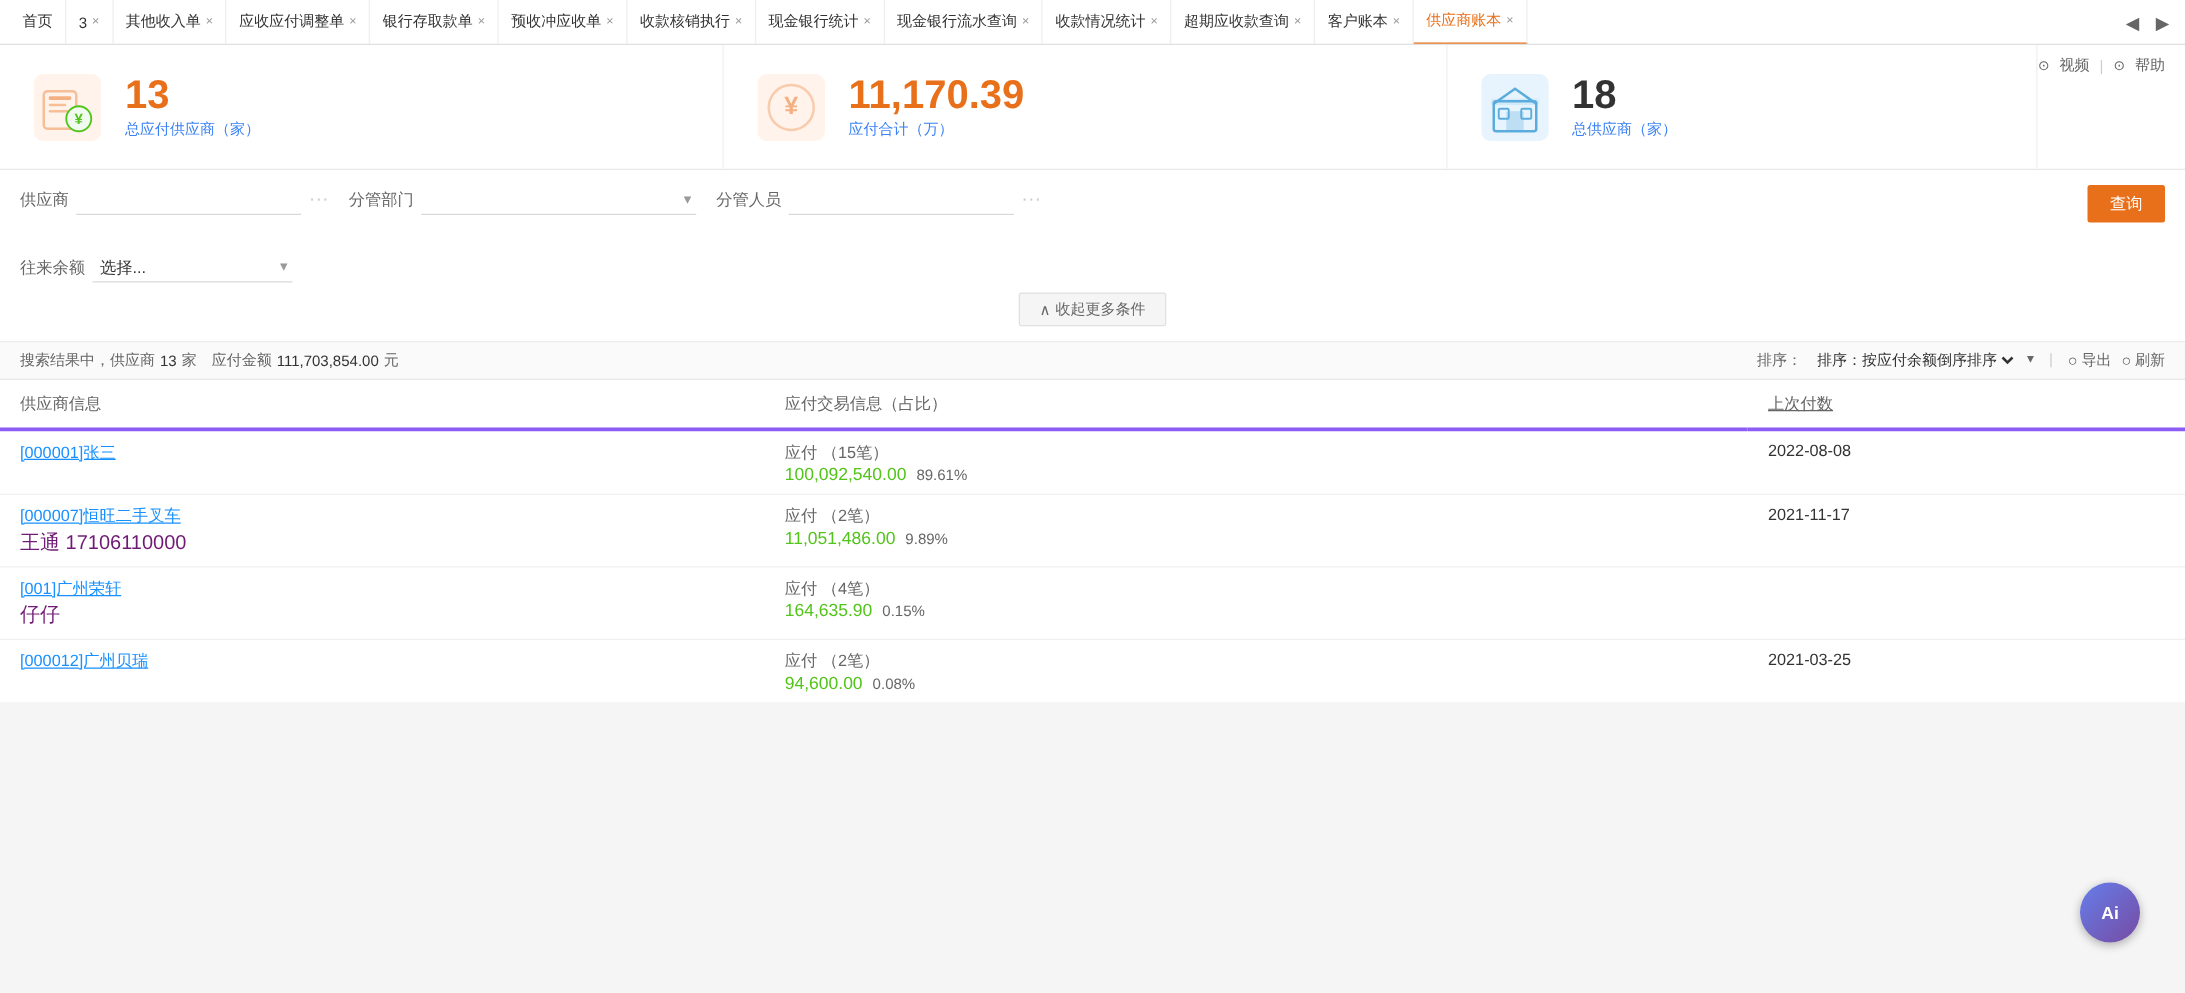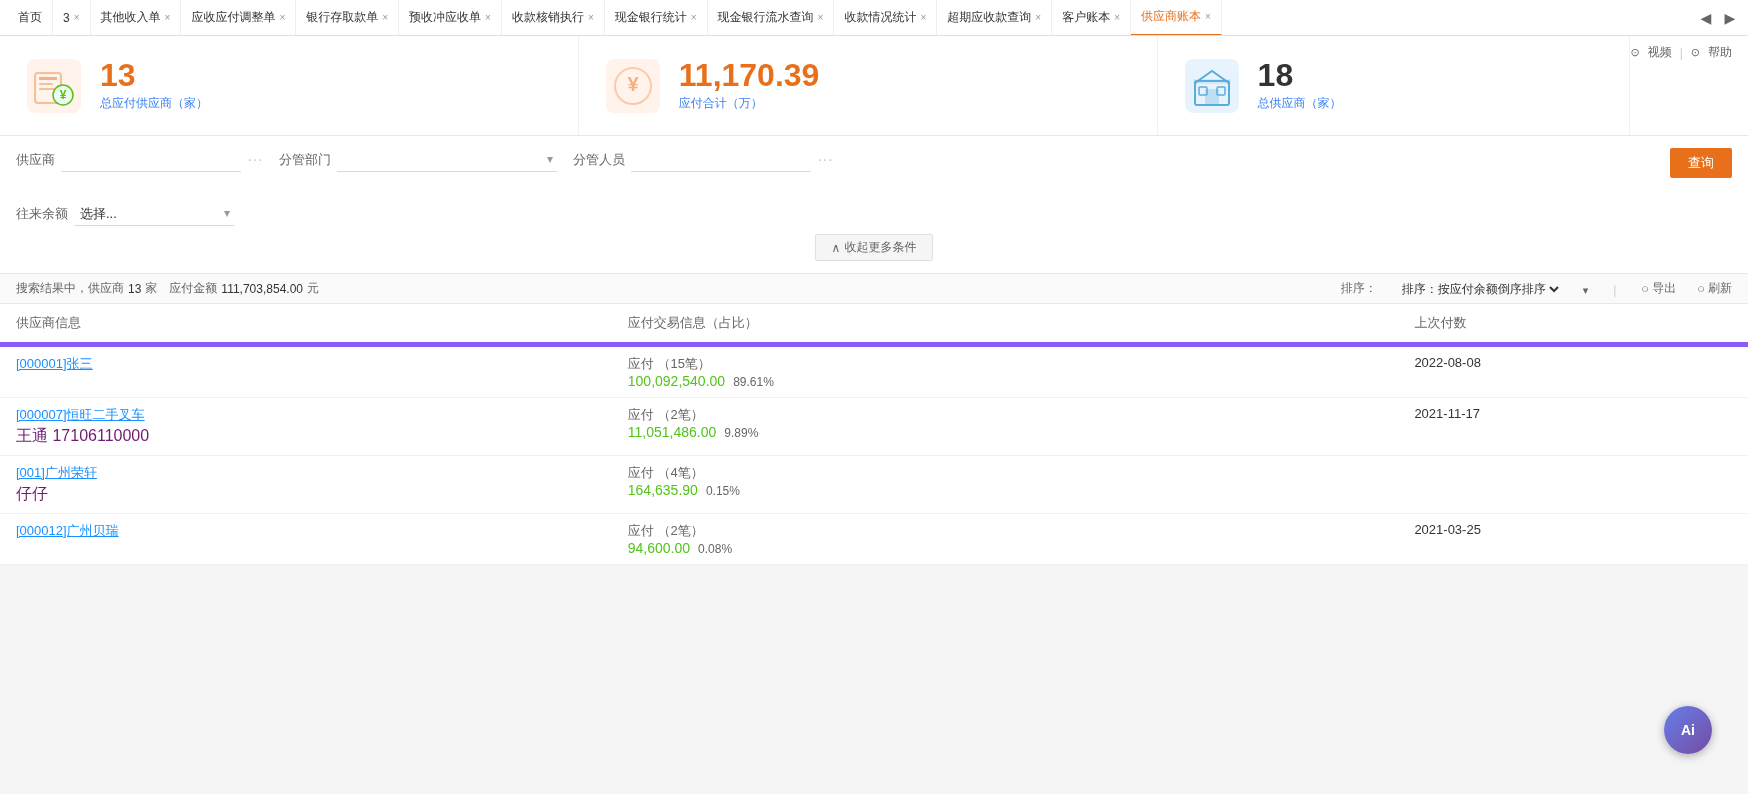--- a/index.html
+++ b/index.html
@@ -68,29 +68,29 @@
       margin: 0 auto; display: flex; align-items: center; gap: 4px; background: #f5f5f5;
       border: 1px solid #e0e0e0; padding: 4px 16px; font-size: 12px; color: #666; cursor: pointer;
       border-radius: 2px;
     }
 
     
     .result-bar {
       display: flex; align-items: center; padding: 6px 16px; background: #fafafa;
       border-bottom: 1px solid #e8e8e8; font-size: 12px; color: #666; gap: 4px;
     }
-    .result-bar .right-actions { margin-left: auto; display: flex; align-items: flex-end; gap: 21px; }
+    .result-bar .right-actions { margin-left: auto; display: flex; align-items: flex-start; gap: 8px; }
     .sort-select { font-size: 12px; color: #333; border: none; background: transparent; cursor: pointer; outline: none; }
     .action-btn { font-size: 12px; color: #666; cursor: pointer; display: flex; align-items: center; gap: 3px; }
 
     
     .main-table { background: #fff; width: 100%; border-collapse: collapse; }
     .main-table thead th {
       padding: 10px 16px; text-align: left; font-size: 13px; color: #666;
-      border-bottom: 5px solid #8b5cf6; font-weight: normal; background: #fff;
+      border-bottom: 3px solid #8b5cf6; font-weight: normal; background: #fff;
     }
     .main-table tbody tr { border-bottom: 1px solid #f0f0f0; }
     .main-table tbody tr.highlighted { background: #fff5ee; }
     .main-table tbody td { padding: 8px 16px; font-size: 13px; vertical-align: top; margin-left: 28px; }
     .supplier-link { color: #1890ff; cursor: pointer; text-decoration: underline; }
     .supplier-contact { color: #701a75; font-size: 16px; margin-top: 2px; }
     .amount-green { color: #52c41a; font-size: 14px; font-weight: 500; }
     .tx-info { font-size: 13px; color: #666; }
     .pct { color: #666; font-size: 12px; margin-left: 8px; }
 
@@ -283,21 +283,21 @@
     </div>
   </div>
 </div>
 
 <div class="table-container">
   <table class="main-table">
     <thead>
       <tr>
         <th style="width:35%;">供应商信息</th>
         <th style="width:45%;">应付交易信息（占比）</th>
-        <th style="width:20%;">上次付数</th>
+        <th style="width:20%;text-decoration:underline;">上次付数</th>
       </tr>
     </thead>
     <tbody id="table-body">
     <tr>
           <td><span class="supplier-link">[000001]张三</span></td>
           <td>
             <div class="tx-info">应付 （15笔）</div>
             <div><span class="amount-green">100,092,540.00</span><span class="pct">89.61%</span></div>
           </td>
           <td>2022-08-08</td>

